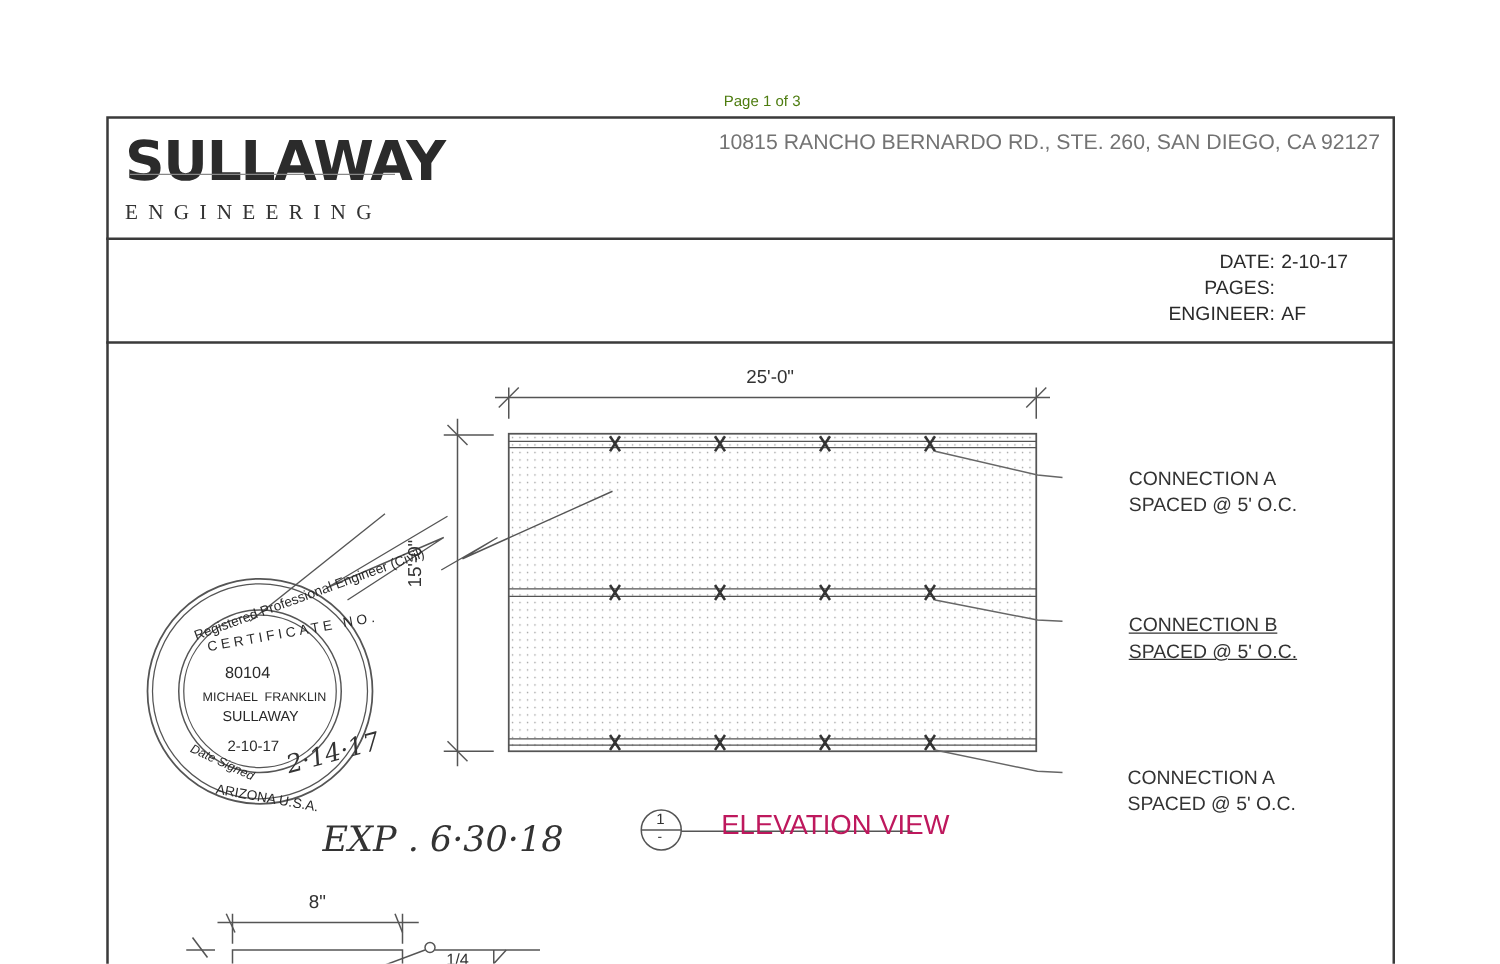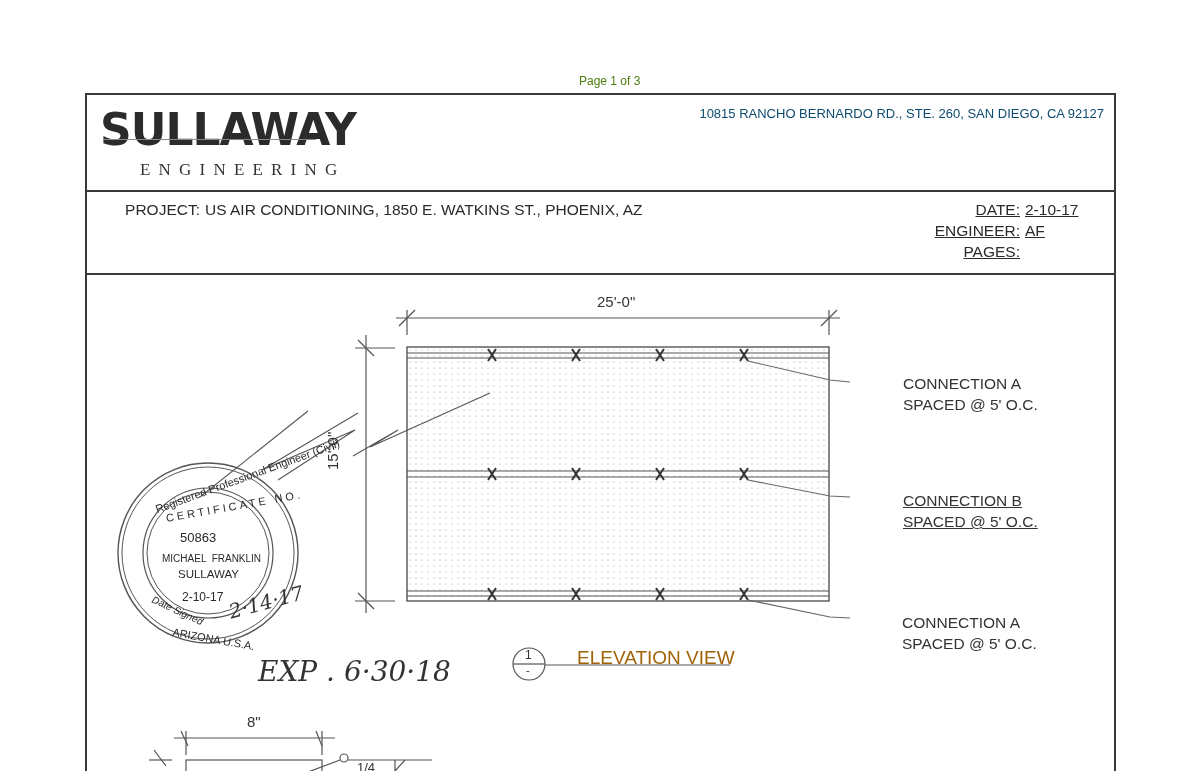--- a/index.html
+++ b/index.html
@@ -9,69 +9,65 @@
     .page-num { left: 566px; top: 74px; font-size: 12px; color: #4d7c0f; margin-left: 13px; }
     .frame { left: 85px; top: 93px; width: 1031px; height: 700px;
              border: 2px solid #3a3a3a; box-sizing: border-box; }
     .hline { position: absolute; left: 85px; width: 1031px; height: 0;
              border-top: 2px solid #3a3a3a; }
     .logo-word { left: 100px; top: 104px; font-family: "DejaVu Sans", sans-serif;
                  font-weight: bold; font-size: 44px; letter-spacing: -1px;
                  color: #2b2b2b; line-height: 52px; transform: scaleY(1.0); }
     .logo-line { left: 104px; top: 139px; width: 212px; height: 1px; background: #888; }
     .logo-sub { left: 100px; top: 160px; font-family: "Liberation Serif", serif;
-                font-size: 17px; letter-spacing: 8.2px; color: #333; margin-left: 40px; }
-    .addr { right: 96px; top: 104px; text-align: right; font-size: 13px;
-            line-height: 20px; color: #0c4a6e; }
+                font-size: 17px; letter-spacing: 8.2px; color: #333; }
+    .addr { right: 96px; top: 104px; text-align: right; font-size: 17px;
+            line-height: 20px; color: #737373; }
     .info-left { left: 88px; top: 199px; font-size: 15.5px; line-height: 21px; }
     .info-row { display: flex; }
     .info-label { width: 112px; text-align: right; padding-right: 5px; }
-    .info-right { left: 900px; top: 199px; font-size: 15.5px; line-height: 21px; text-decoration: underline; }
+    .info-right { left: 900px; top: 199px; font-size: 15.5px; line-height: 21px; }
     .info-right .info-label { width: 120px; }
     .dim-text { font-size: 15px; color: #333; }
     .callout { font-size: 15.5px; line-height: 21px; color: #333; margin-left: 40px; }
-    .title-text { font-size: 19px; color: #a16207; }
+    .title-text { font-size: 22px; color: #be185d; }
     .hand { font-family: "DejaVu Serif", serif; font-style: italic; color: #333; }
   </style>
 </head>
 <body>
 
 <div class="abs page-num">Page 1 of 3</div>
 
 <div class="abs frame"></div>
 <div class="hline" style="top:190px;"></div>
 <div class="hline" style="top:273px;"></div>
 
 <div class="abs logo-word">SULLAWAY</div>
 <div class="abs logo-line"></div>
 <div class="abs logo-sub">ENGINEERING</div>
 
 <div class="abs addr">
   <div>10815 RANCHO BERNARDO RD., STE. 260, SAN DIEGO, CA 92127</div>
 </div>
 
 <div class="abs info-left">
-  <div class="info-row">
-    <span class="info-label">PROJECT:</span>
-    <span>US AIR CONDITIONING, 1850 E. WATKINS ST., PHOENIX, AZ</span>
-  </div>
 </div>
 
 <div class="abs info-right">
   <div class="info-row">
     <span class="info-label">DATE:</span>
     <span>2-10-17</span>
   </div>
   <div class="info-row">
+    <span class="info-label">PAGES:</span>
+    <span></span>
+  </div>
+  <div class="info-row">
     <span class="info-label">ENGINEER:</span>
     <span>AF</span>
-  </div>
-  <div class="info-row">
-    <span class="info-label">PAGES:</span>
-    <span></span>
   </div>
 </div>
 
 <svg class="abs" style="left:0;top:0;" width="1200" height="771">
   <defs>
     <pattern id="dots" x="0" y="0" width="6" height="6" patternUnits="userSpaceOnUse">
       <circle cx="2" cy="2" r="0.6" fill="#9a9a9a"></circle>
     </pattern>
   </defs>
 
@@ -214,21 +210,21 @@
   <div>SPACED @ 5' O.C.</div>
 </div>
 
 <div class="abs" style="left:525px; top:648px; font-size:12px; color:#333;">1</div>
 <div class="abs" style="left:526px; top:664px; font-size:11px; color:#333;">-</div>
 <div class="abs title-text" style="left:577px; top:647px;">ELEVATION VIEW</div>
 
 <div class="abs dim-text" style="left:247px; top:713px;">8"</div>
 <div class="abs dim-text" style="left:357px; top:760px; font-size:13px;">1/4</div>
 
-<div class="abs" style="left:180px; top:530px; font-size:13px;">50863</div>
+<div class="abs" style="left:180px; top:530px; font-size:13px;">80104</div>
 <div class="abs" style="left:162px; top:553px; font-size:10px; white-space:pre;">MICHAEL  FRANKLIN</div>
 <div class="abs" style="left:178px; top:568px; font-size:11.5px;">SULLAWAY</div>
 <div class="abs" style="left:182px; top:590px; font-size:12px;">2-10-17</div>
 <div class="abs" style="left:150px; top:470px; font-size:11px; transform:rotate(-20deg);">Registered Professional Engineer (Civil)</div>
 <div class="abs" style="left:165px; top:500px; font-size:11px; letter-spacing:3px; transform:rotate(-10deg);">CERTIFICATE NO.</div>
 <div class="abs" style="left:150px; top:605px; font-size:10px; font-style:italic; transform:rotate(25deg);">Date Signed</div>
 <div class="abs hand" style="left:228px; top:590px; font-size:20px; transform:rotate(-15deg);">2·14·17</div>
 <div class="abs" style="left:172px; top:633px; font-size:11px; transform:rotate(10deg);">ARIZONA U.S.A.</div>
 <div class="abs hand" style="left:258px; top:655px; font-size:28px;">EXP . 6·30·18</div>
 

